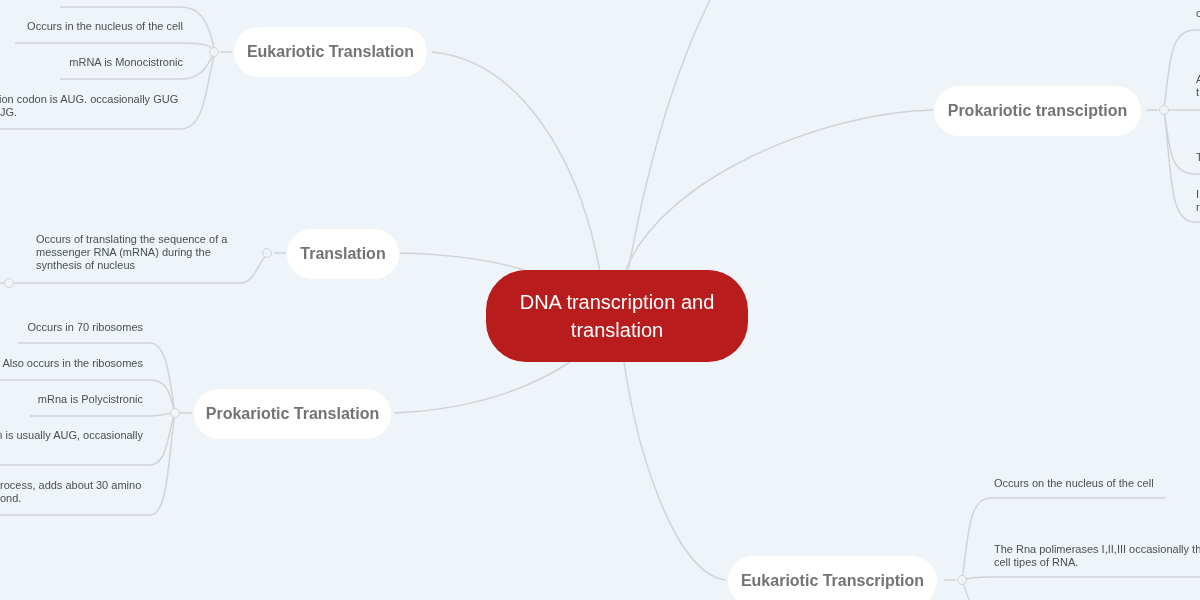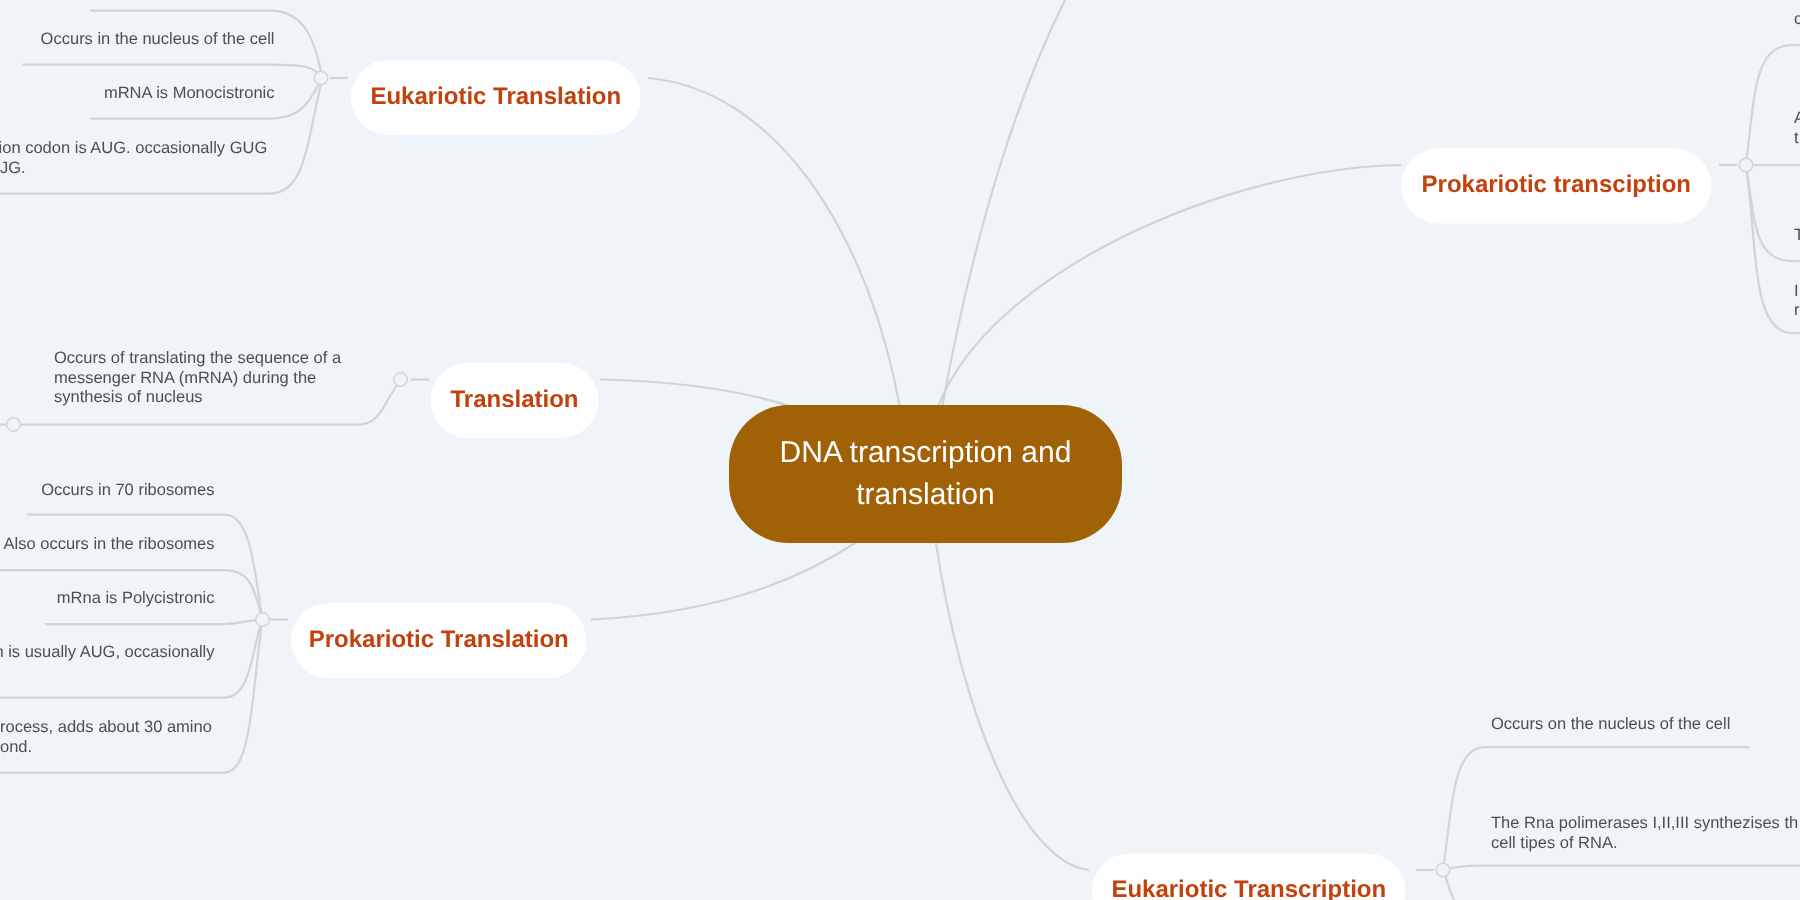--- a/index.html
+++ b/index.html
@@ -7,39 +7,38 @@
       width: 1200px; height: 600px; overflow: hidden;
       background: #eff4f8;
       font-family: "Liberation Sans", "DejaVu Sans", sans-serif;
       position: relative;
     }
     #canvas { position: absolute; left: 0; top: 0; width: 1200px; height: 600px; }
     svg.links { position: absolute; left: 0; top: 0; }
     .central {
       position: absolute;
       left: 486px; top: 270px; width: 262px; height: 92px;
-      background: #a16207;
+      background: #b91c1c;
       border-radius: 40px;
       color: #ffffff;
       font-size: 20px;
       line-height: 28px;
       display: flex; align-items: center; justify-content: center;
       text-align: center;
     }
     .topic {
       position: absolute;
       background: #ffffff;
       border-radius: 26px;
       height: 50px;
-      color: #c2410c;
+      color: #737373;
       font-weight: bold;
       font-size: 16px;
       display: flex; align-items: center; justify-content: center;
       white-space: nowrap;
-      margin-top: 13px;
     }
     .leaf {
       position: absolute;
       font-size: 11px;
       line-height: 13px;
       color: #4a4f55;
       white-space: nowrap;
     }
     .leaf.right-align { text-align: right; }
     .node-dot { position: absolute; width: 10px; height: 10px; border: 1.5px solid #d1d4d7; border-radius: 50%; background: #eff4f8; box-sizing: border-box; }
@@ -160,16 +159,16 @@
     <div>r</div>
   </div>
 
   <div class="topic" style="left:728px; top:556px; width:209px;">
     <span>Eukariotic Transcription</span>
   </div>
   <div class="leaf" style="left:994px; top:477px;">
     <span>Occurs on the nucleus of the cell</span>
   </div>
   <div class="leaf" style="left:994px; top:543px;">
-    <div>The Rna polimerases  I,II,III synthezises th</div>
+    <div>The Rna polimerases  I,II,III occasionally th</div>
     <div>cell tipes of RNA.</div>
   </div>
 </div>
 
 </body></html>

